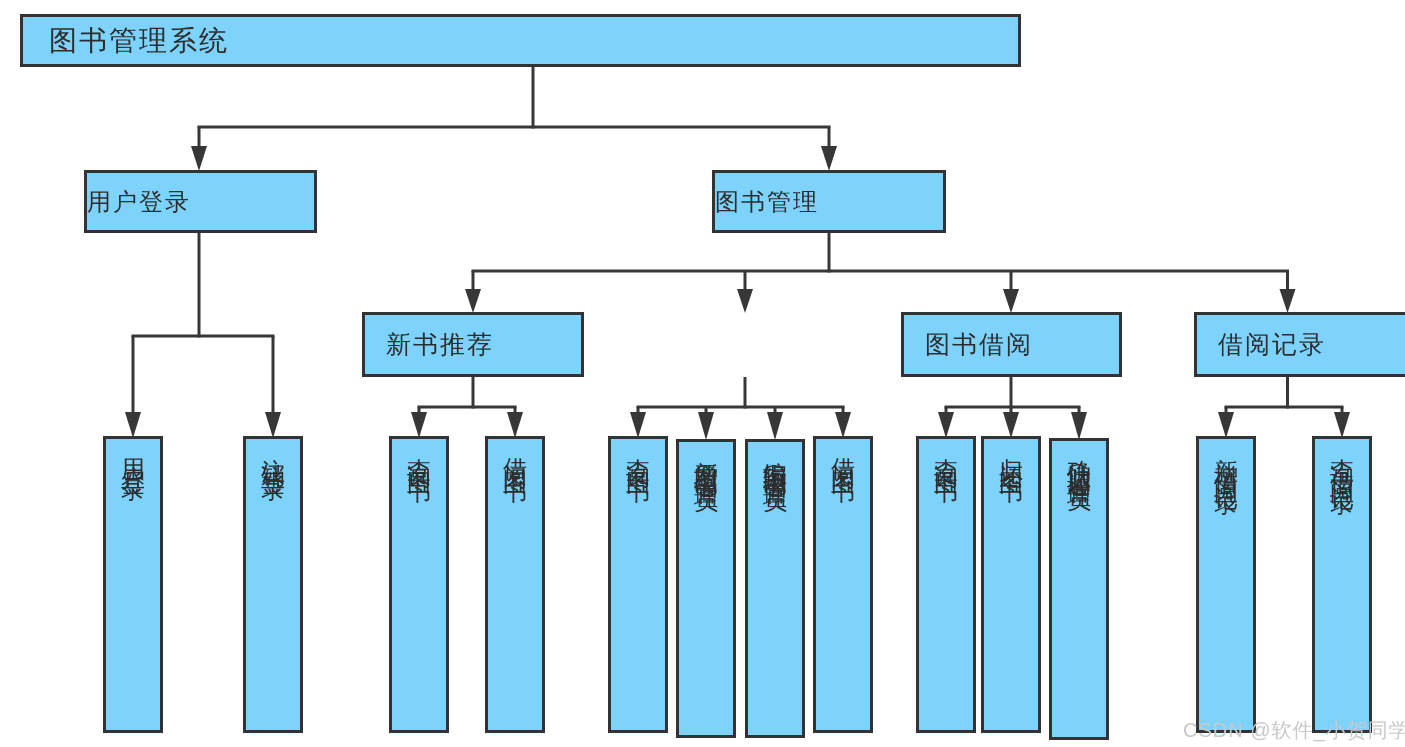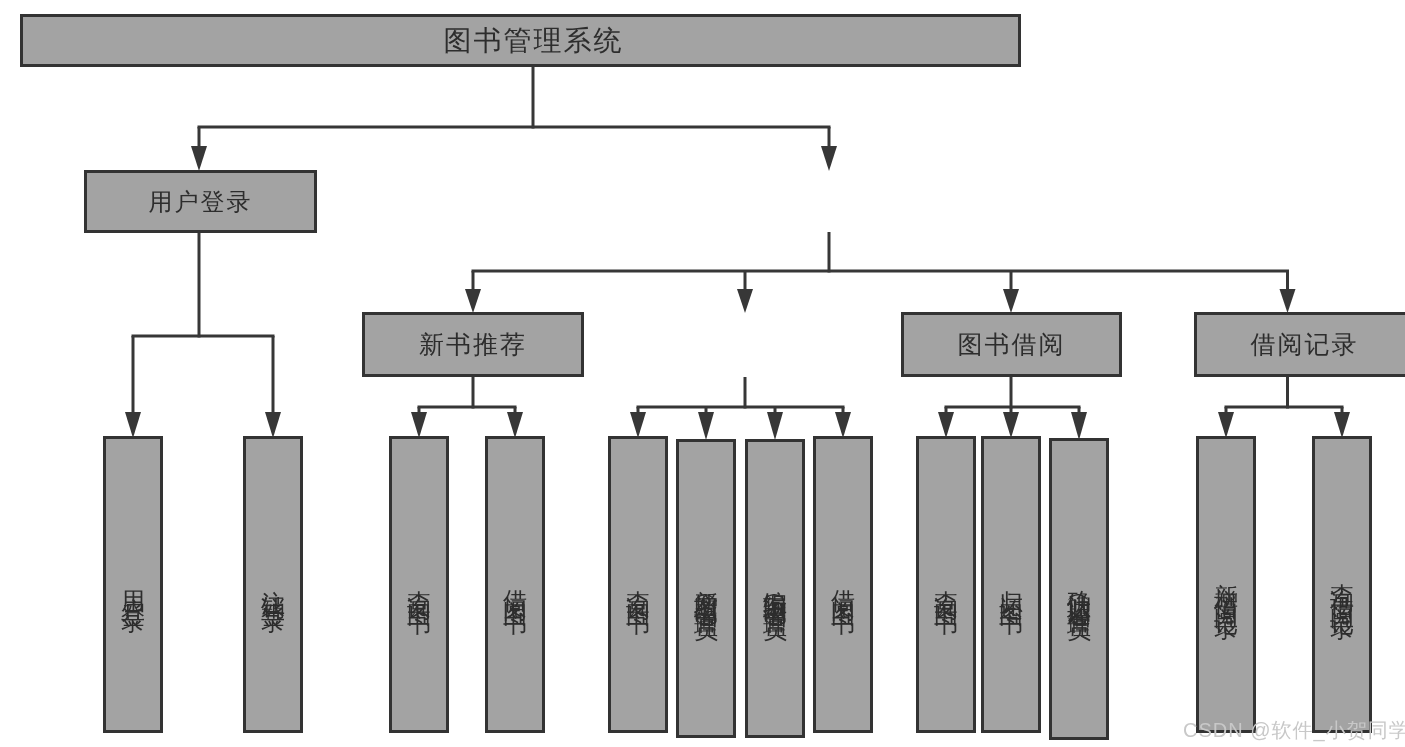--- a/index.html
+++ b/index.html
@@ -19,42 +19,43 @@
   #connectors {
     position: absolute;
     left: 0;
     top: 0;
     z-index: 1;
   }
   .node {
     position: absolute;
     box-sizing: border-box;
     border: 3px solid #333333;
-    background: #a3a3a3;
+    background: #7dd3fc;
     display: flex;
     align-items: center;
-    justify-content: center;
+    justify-content: flex-start;
     z-index: 2;
     color: #2d2d2d;
   }
   .node.root {
     left: 20px; top: 14px; width: 1001px; height: 53px;
     font-size: 28px;
     letter-spacing: 2px;
     padding-left: 26px; 
   }
   .node.level2 {
     top: 170px; width: 233px; height: 63px;
     font-size: 24px;
     letter-spacing: 2px;
   }
   .node.level3 {
     top: 312px; height: 65px;
     font-size: 25px;
     letter-spacing: 2px;
+    padding-left: 21px;
   }
   .node.leaf {
     top: 436px; width: 60px; height: 297px;
     writing-mode: vertical-rl;
     text-orientation: mixed;
     font-size: 24px;
     letter-spacing: 7px;
   }
   .node.leaf.admin {
     letter-spacing: 4px;
@@ -144,20 +145,23 @@
     </g>
   </svg>
 
   <div class="node root">
     <span>图书管理系统</span>
   </div>
 
   <div class="node level2" style="left:84px;">
     <span>用户登录</span>
   </div>
+  <div class="node level2" style="left:712px; width:234px;">
+    <span>图书管理</span>
+  </div>
 
   <div class="node level3" style="left:362px; width:222px;">
     <span>新书推荐</span>
   </div>
   <div class="node level3" style="left:901px; width:221px;">
     <span>图书借阅</span>
   </div>
   <div class="node level3" style="left:1194px; width:221px;">
     <span>借阅记录</span>
   </div>

